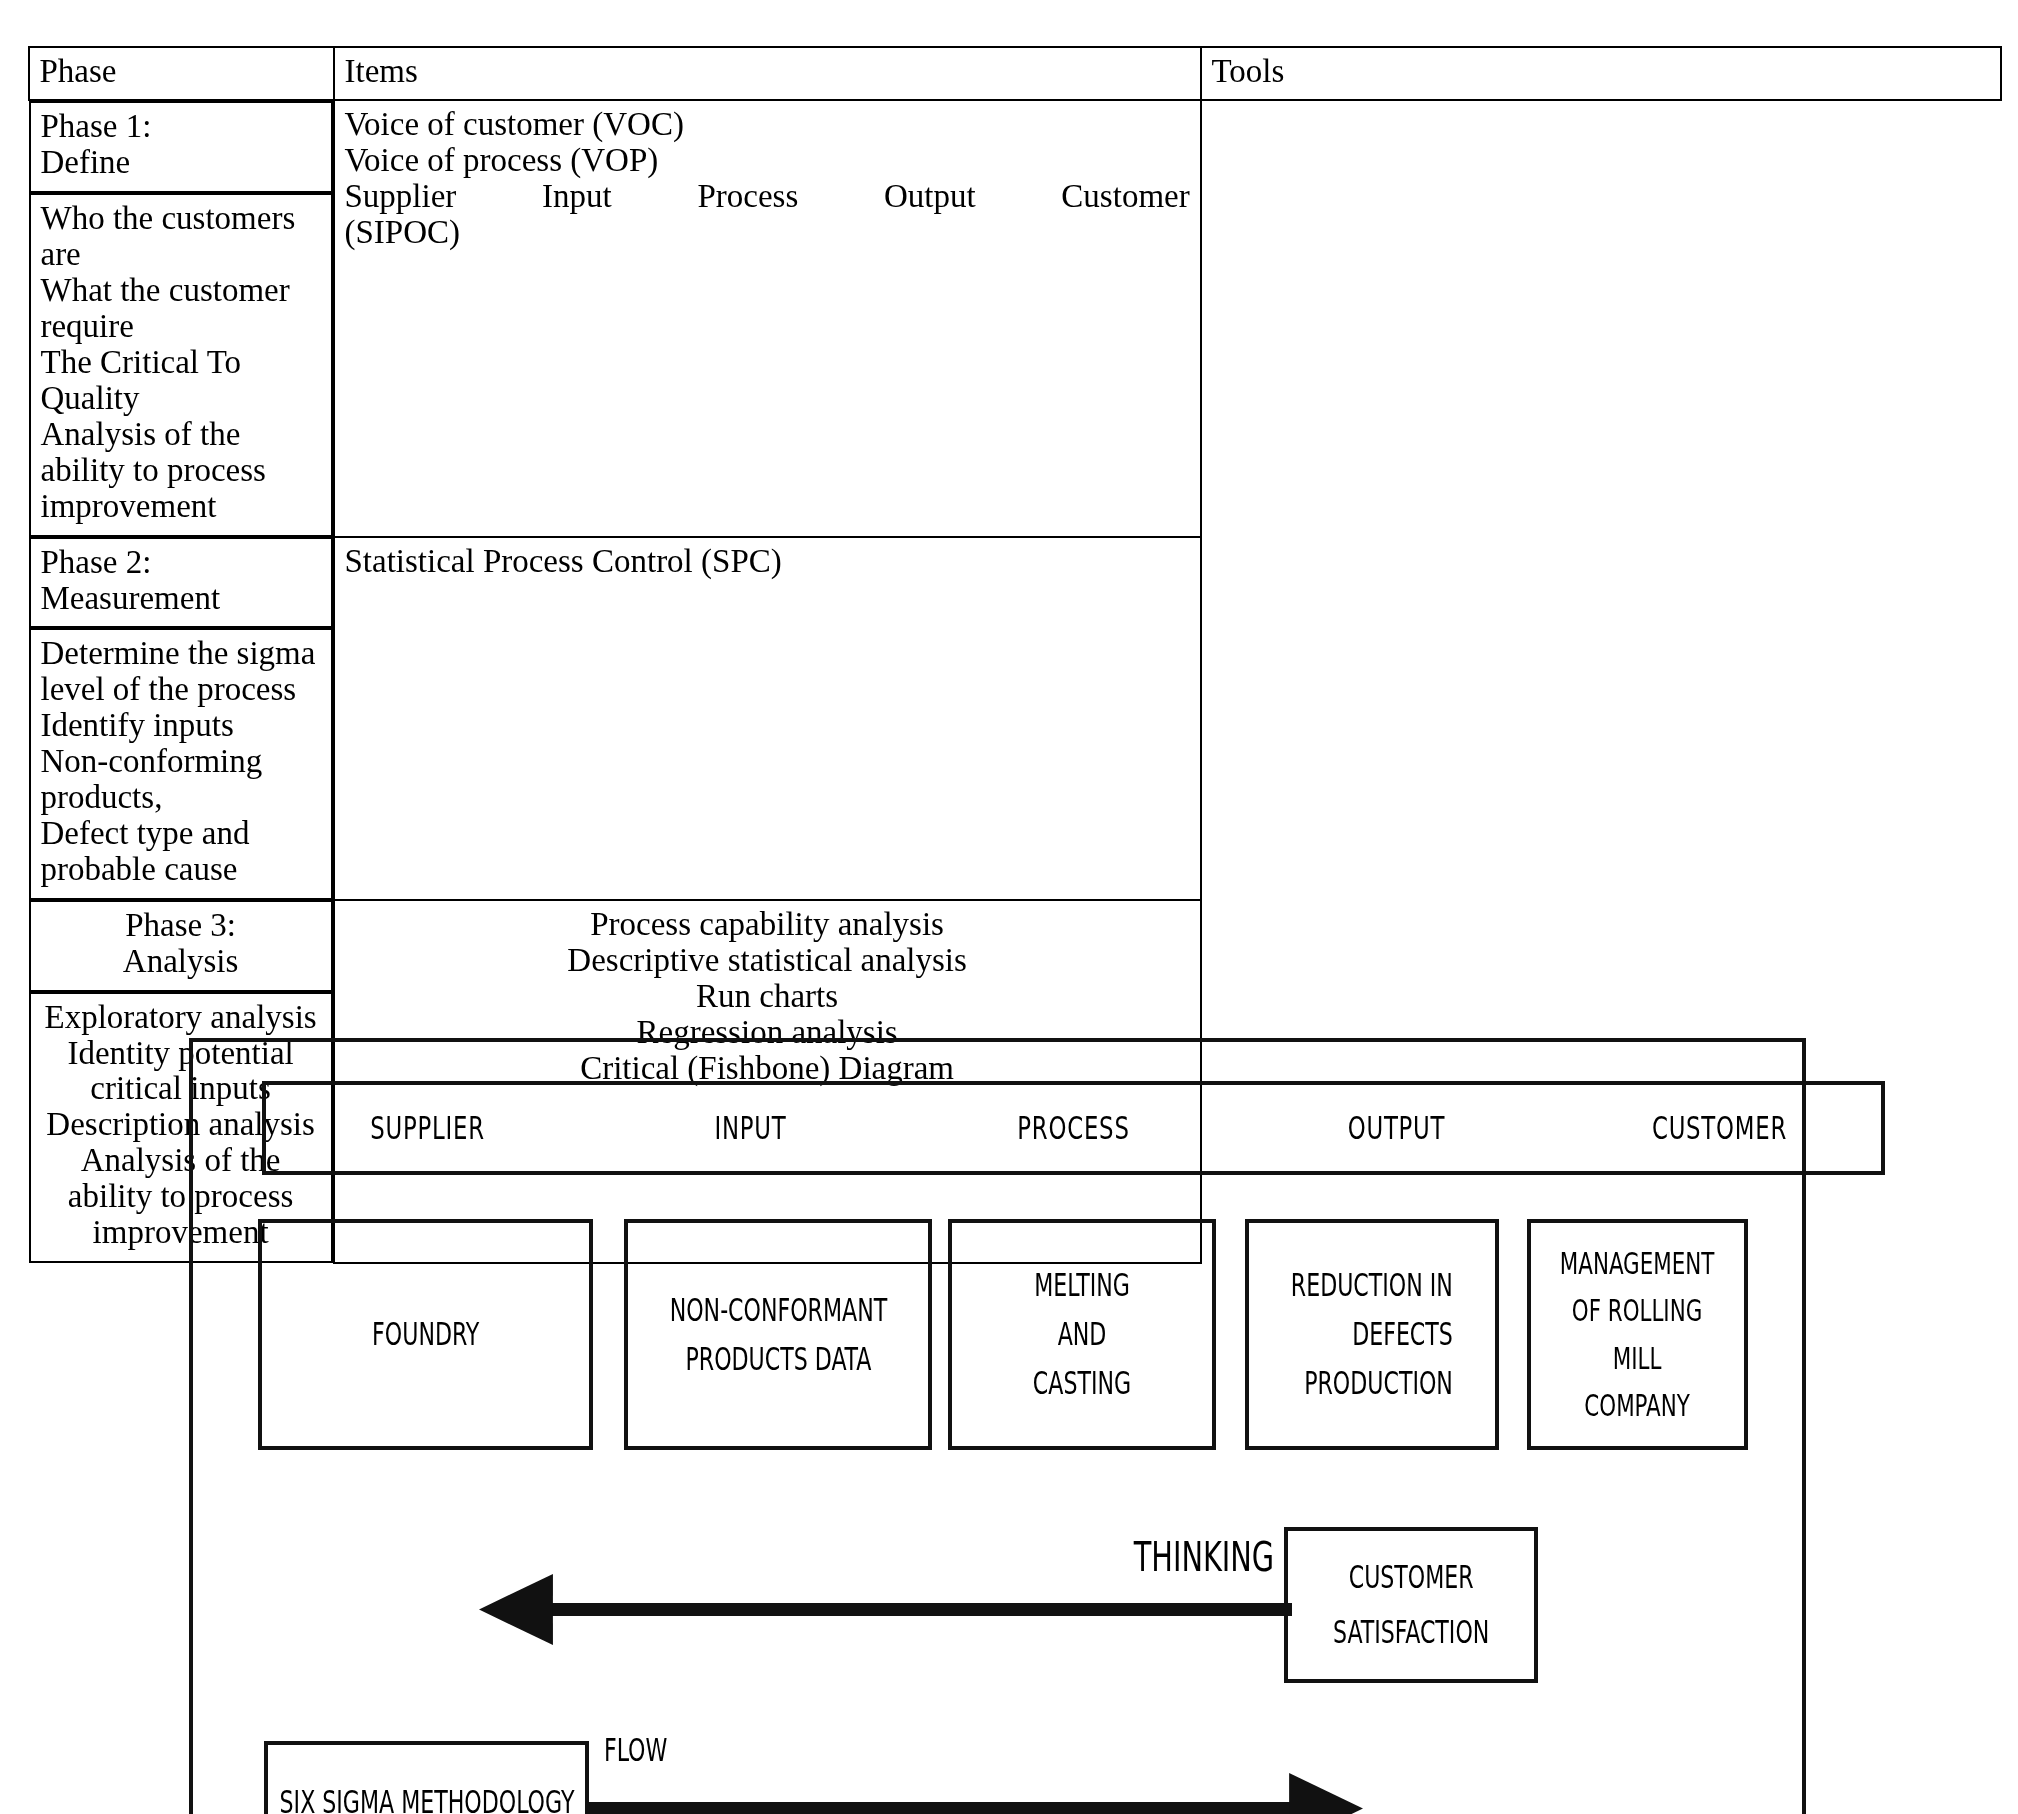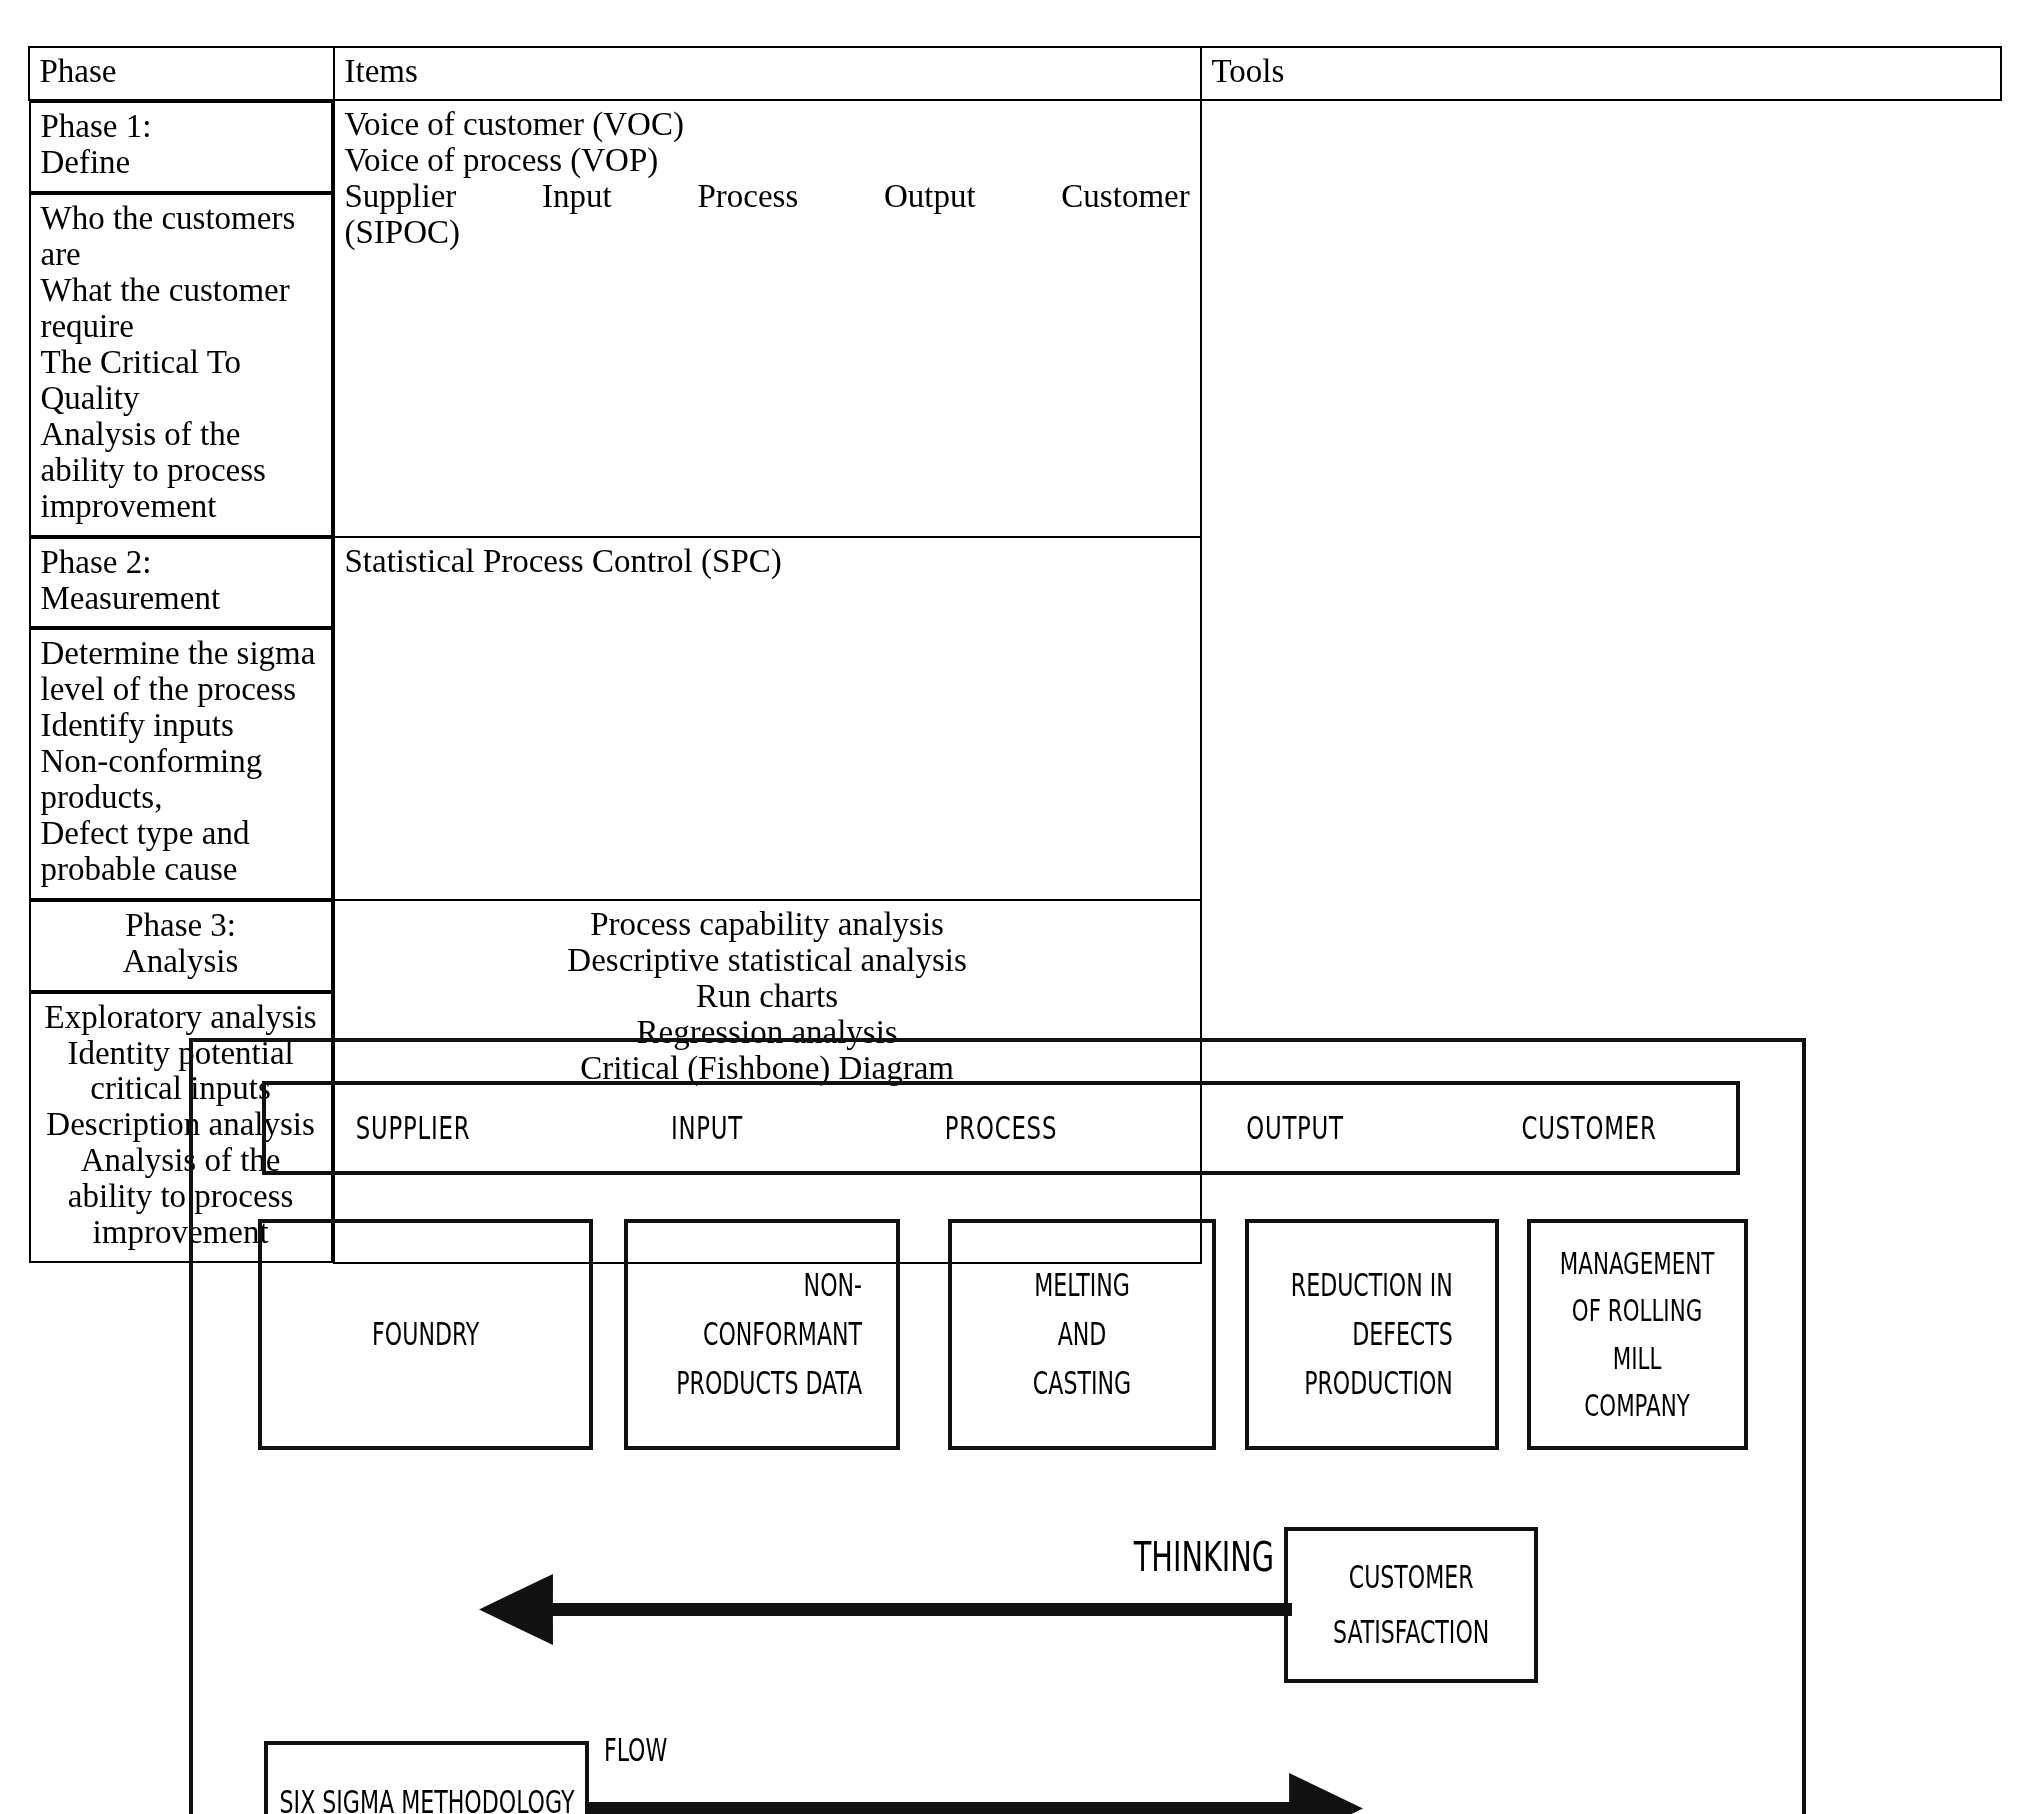--- a/index.html
+++ b/index.html
@@ -65,21 +65,21 @@
     left: 0; top: 0;
     width: 100%;
     height: 100%;
     font-family: "DejaVu Sans Condensed", "Liberation Sans Narrow", "Liberation Sans", sans-serif;
   }
 
   .sipoc-header {
     position: absolute;
     left: 69px;
     top: 39px;
-    width: 1478px;
+    width: 1623px;
     height: 94px;
     border: 4.9px solid #111;
     box-sizing: border-box;
     display: flex;
     align-items: center;
   }
   .sipoc-header .hcell {
     flex: 1 1 0;
     text-align: center;
     font-size: 32.5px;
@@ -110,21 +110,21 @@
     line-height: 1.55;
     padding: 3.9px 5.9px;
   }
   .sbox span {
     display: block;
     transform: scaleX(0.78);
     white-space: pre-line;
   }
 
   .sbox-0 { left: 0px;    width: 335px; text-align: right; }
-  .sbox-1 { left: 366px;  width: 276px; text-align: right; }
+  .sbox-1 { left: 366px;  width: 308px; }
   .sbox-2 { left: 690px;  width: 268px; }
   .sbox-3 { left: 987px; width: 254px; text-align: right; }
   .sbox-4 { left: 1269px; width: 221px; }
 
   .sbox-4 { font-size: 30.5px; }
 
   
   .cust-sat-box {
     position: absolute;
     left: 1091px;

